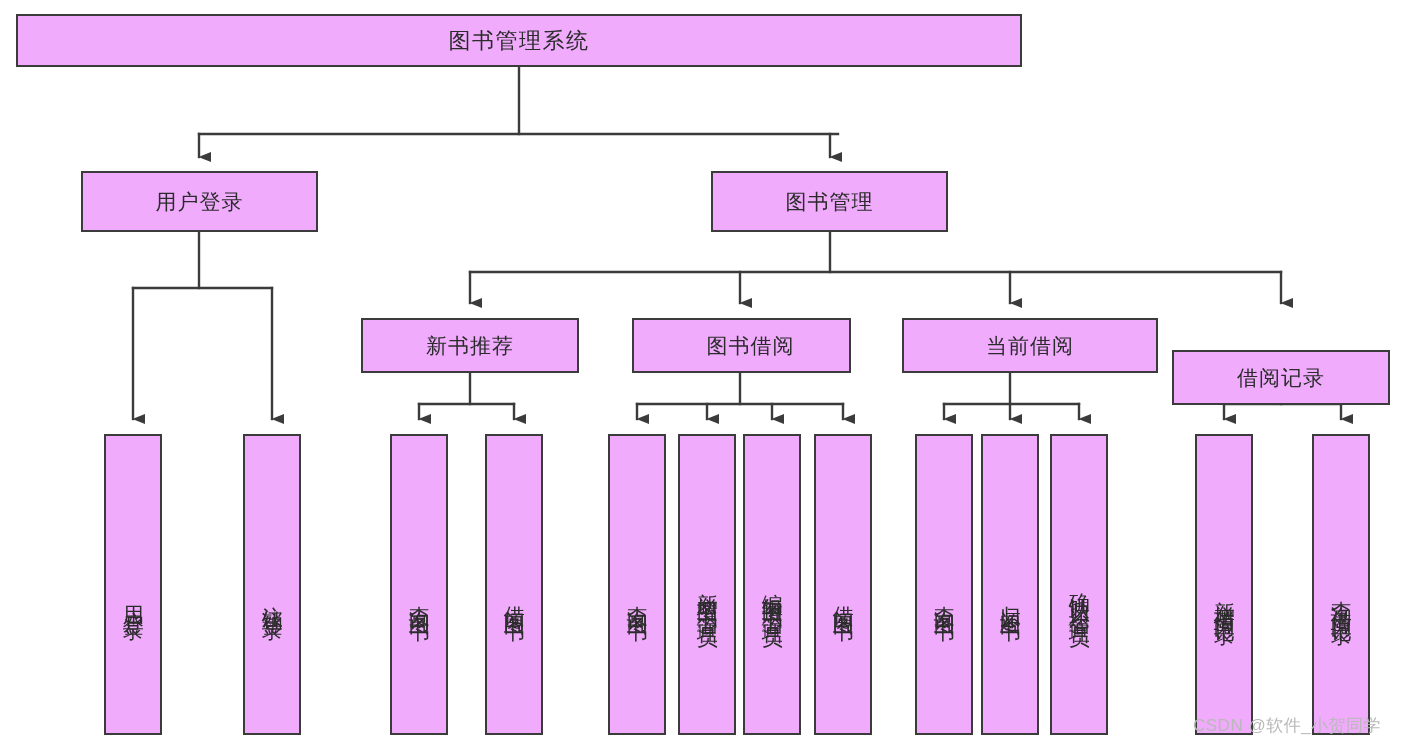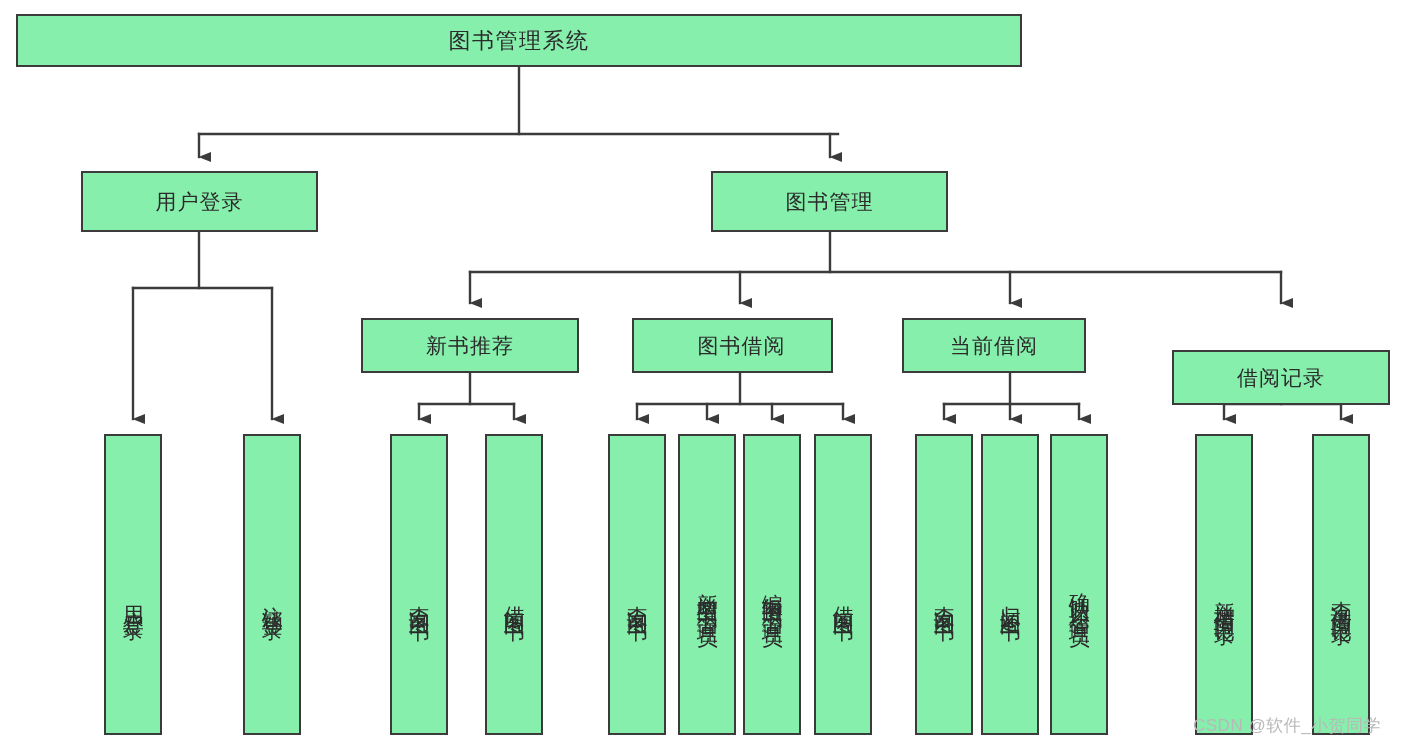--- a/index.html
+++ b/index.html
@@ -1,21 +1,21 @@
 <!DOCTYPE html>
 <html><head>
 <meta charset="utf-8">
 <style>
   html,body{margin:0;padding:0;background:#ffffff;}
   body{width:1405px;height:747px;overflow:hidden;
        font-family:"Liberation Sans","DejaVu Sans",sans-serif;}
   #stage{position:relative;width:1405px;height:747px;background:#fff;}
   svg.wires{position:absolute;left:0;top:0;width:1405px;height:747px;}
 
-  .node{position:absolute;box-sizing:border-box;background:#86efac;
+  .node{position:absolute;box-sizing:border-box;background:#f0abfc;
         border:2.2px solid #3b3b3b;display:flex;align-items:center;
         justify-content:center;color:#2b2b2b;}
   .node.horiz{font-size:21px;letter-spacing:1px;line-height:1;}
   .node.title{font-size:22px;letter-spacing:1.5px;}
   .node.leaf{writing-mode:vertical-rl;text-orientation:upright;
              font-size:21px;letter-spacing:5px;line-height:1.08;
              padding-top:34px;padding-bottom:6px;}
   .node.leaf .vtxt{writing-mode:vertical-rl;text-orientation:upright;}
 
   .watermark{position:absolute;color:#b9b9b9;font-size:17px;
@@ -83,24 +83,24 @@
   <div class="node horiz" style="left:81px;top:171px;width:237px;height:61px;">
     <span>用户登录</span>
   </div>
   <div class="node horiz" style="left:711px;top:171px;width:237px;height:61px;">
     <span>图书管理</span>
   </div>
 
   <div class="node horiz" style="left:361px;top:318px;width:218px;height:55px;">
     <span>新书推荐</span>
   </div>
-  <div class="node horiz" style="left:632px;top:318px;width:201px;height:55px;padding-left:18px;">
+  <div class="node horiz" style="left:632px;top:318px;width:219px;height:55px;padding-left:18px;">
     <span>图书借阅</span>
   </div>
-  <div class="node horiz" style="left:902px;top:318px;width:184px;height:55px;">
+  <div class="node horiz" style="left:902px;top:318px;width:256px;height:55px;">
     <span>当前借阅</span>
   </div>
   <div class="node horiz" style="left:1172px;top:318px;width:218px;height:55px;margin-top:32px;">
     <span>借阅记录</span>
   </div>
 
   <div class="node leaf" style="left:104px;top:434px;width:58px;height:301px;">
     <span class="vtxt">用户登录</span>
   </div>
   <div class="node leaf" style="left:243px;top:434px;width:58px;height:301px;">

